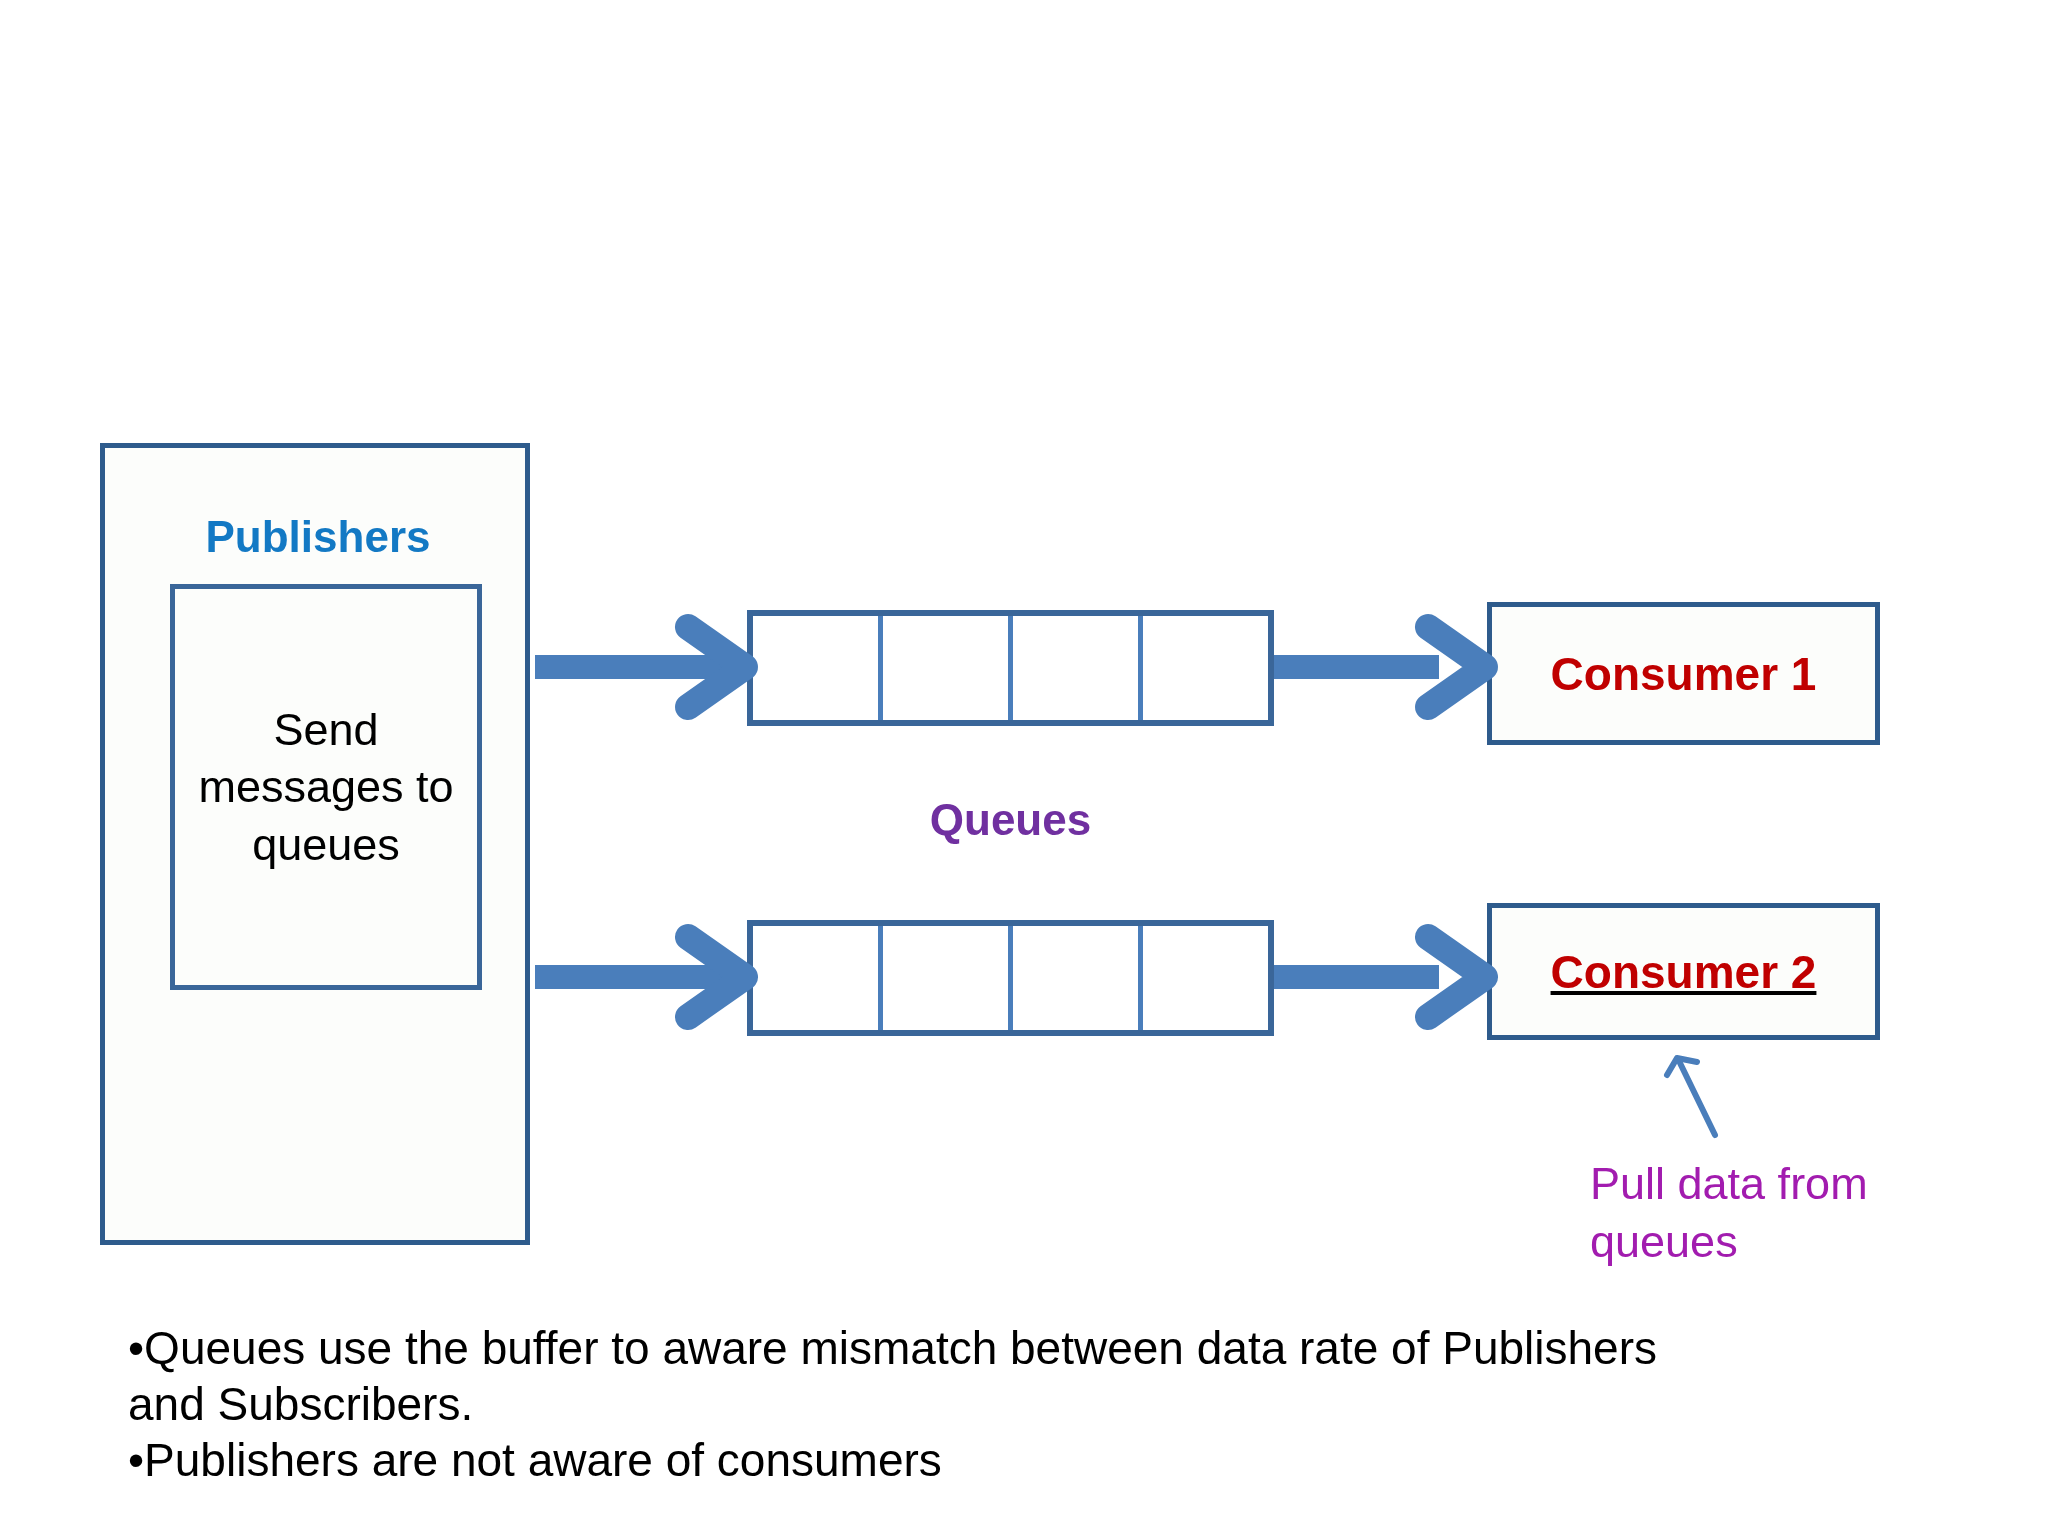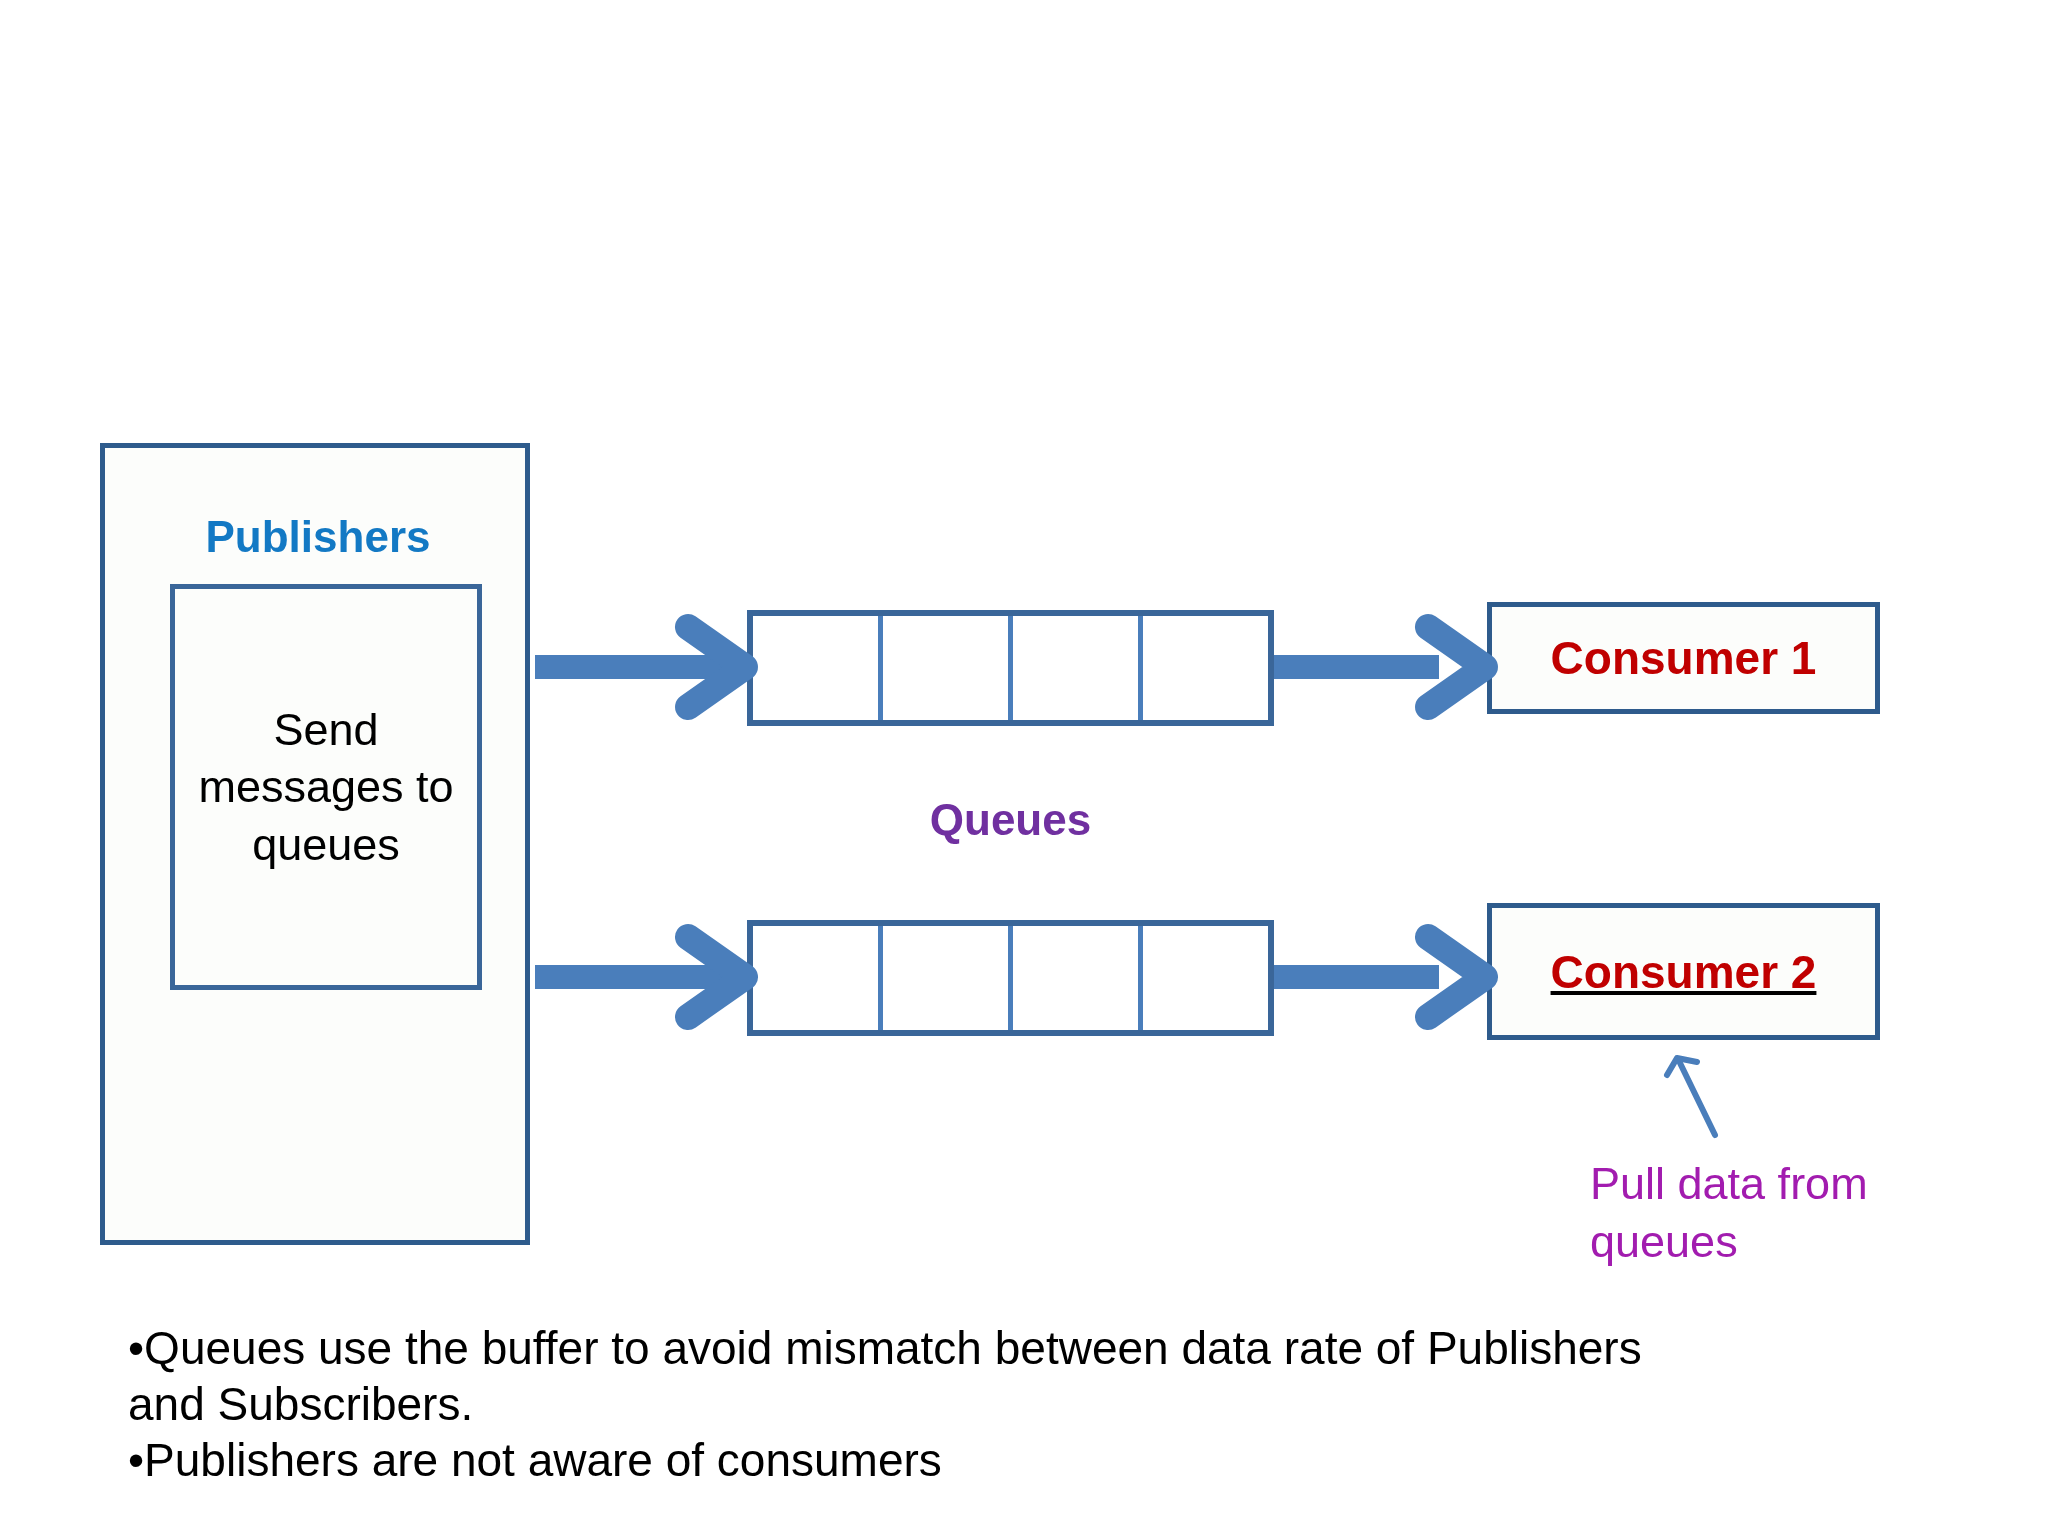--- a/index.html
+++ b/index.html
@@ -111,21 +111,21 @@
   
   .consumer-box {
     position: absolute;
     border: 5px solid #2E5B8C;
     background: #fcfdfb;
     box-sizing: border-box;
     display: flex;
     align-items: center;
     justify-content: center;
   }
-  #consumer-1 { left: 1487px; top: 602px; width: 393px; height: 112px; }
+  #consumer-1 { left: 1487px; top: 602px; width: 393px; height: 143px; }
   #consumer-2 { left: 1487px; top: 903px; width: 393px; height: 137px; text-decoration: underline; }
   .consumer-text {
     font-size: 46px;
     font-weight: bold;
     color: #C00000;
     font-family: "Liberation Sans", sans-serif;
   }
 
   
   .arrow-layer {
@@ -230,18 +230,18 @@
     <g>
       <line x1="1715" y1="1135" x2="1680" y2="1063" stroke="#4A7EBB" stroke-width="6" stroke-linecap="round"></line>
       <path d="M 1667 1075 L 1677 1058 L 1697 1062" fill="none" stroke="#4A7EBB" stroke-width="6" stroke-linecap="round" stroke-linejoin="round"></path>
     </g>
   </svg>
 
   <div class="pull-note">Pull data from
 queues</div>
 
   <div class="bullets">
-    <div class="bullet-line">•Queues use the buffer to avoid mismatch between data rate of Publishers
+    <div class="bullet-line">•Queues use the buffer to aware mismatch between data rate of Publishers
 and Subscribers.</div>
     <div class="bullet-line">•Publishers are not aware of consumers</div>
   </div>
 
 </div>
 
 </body></html>

